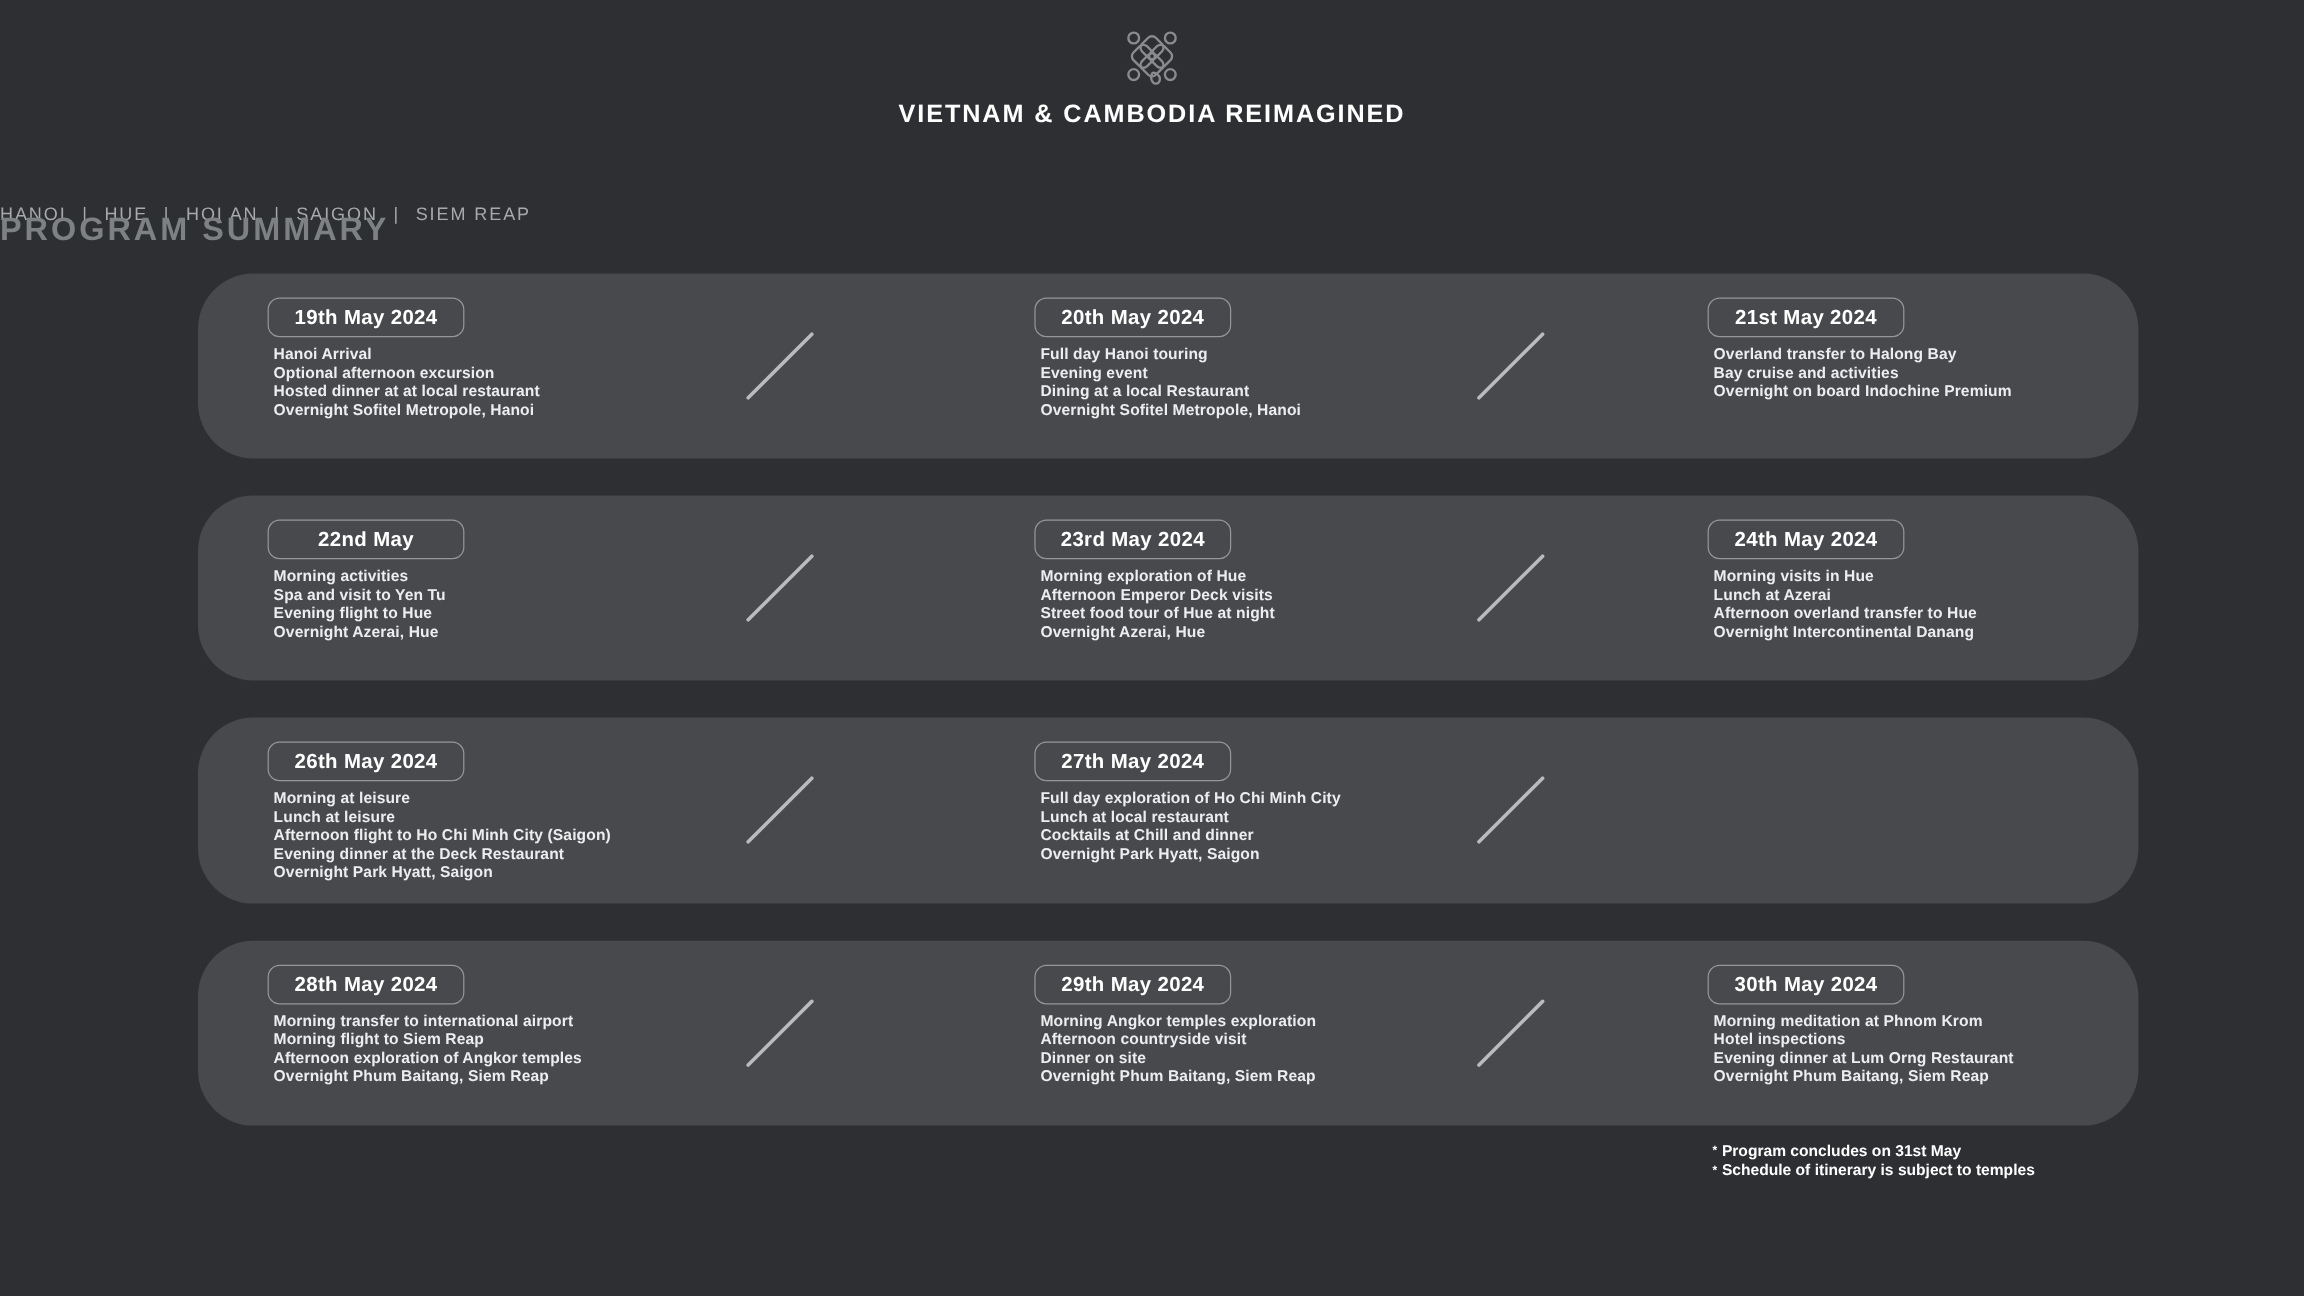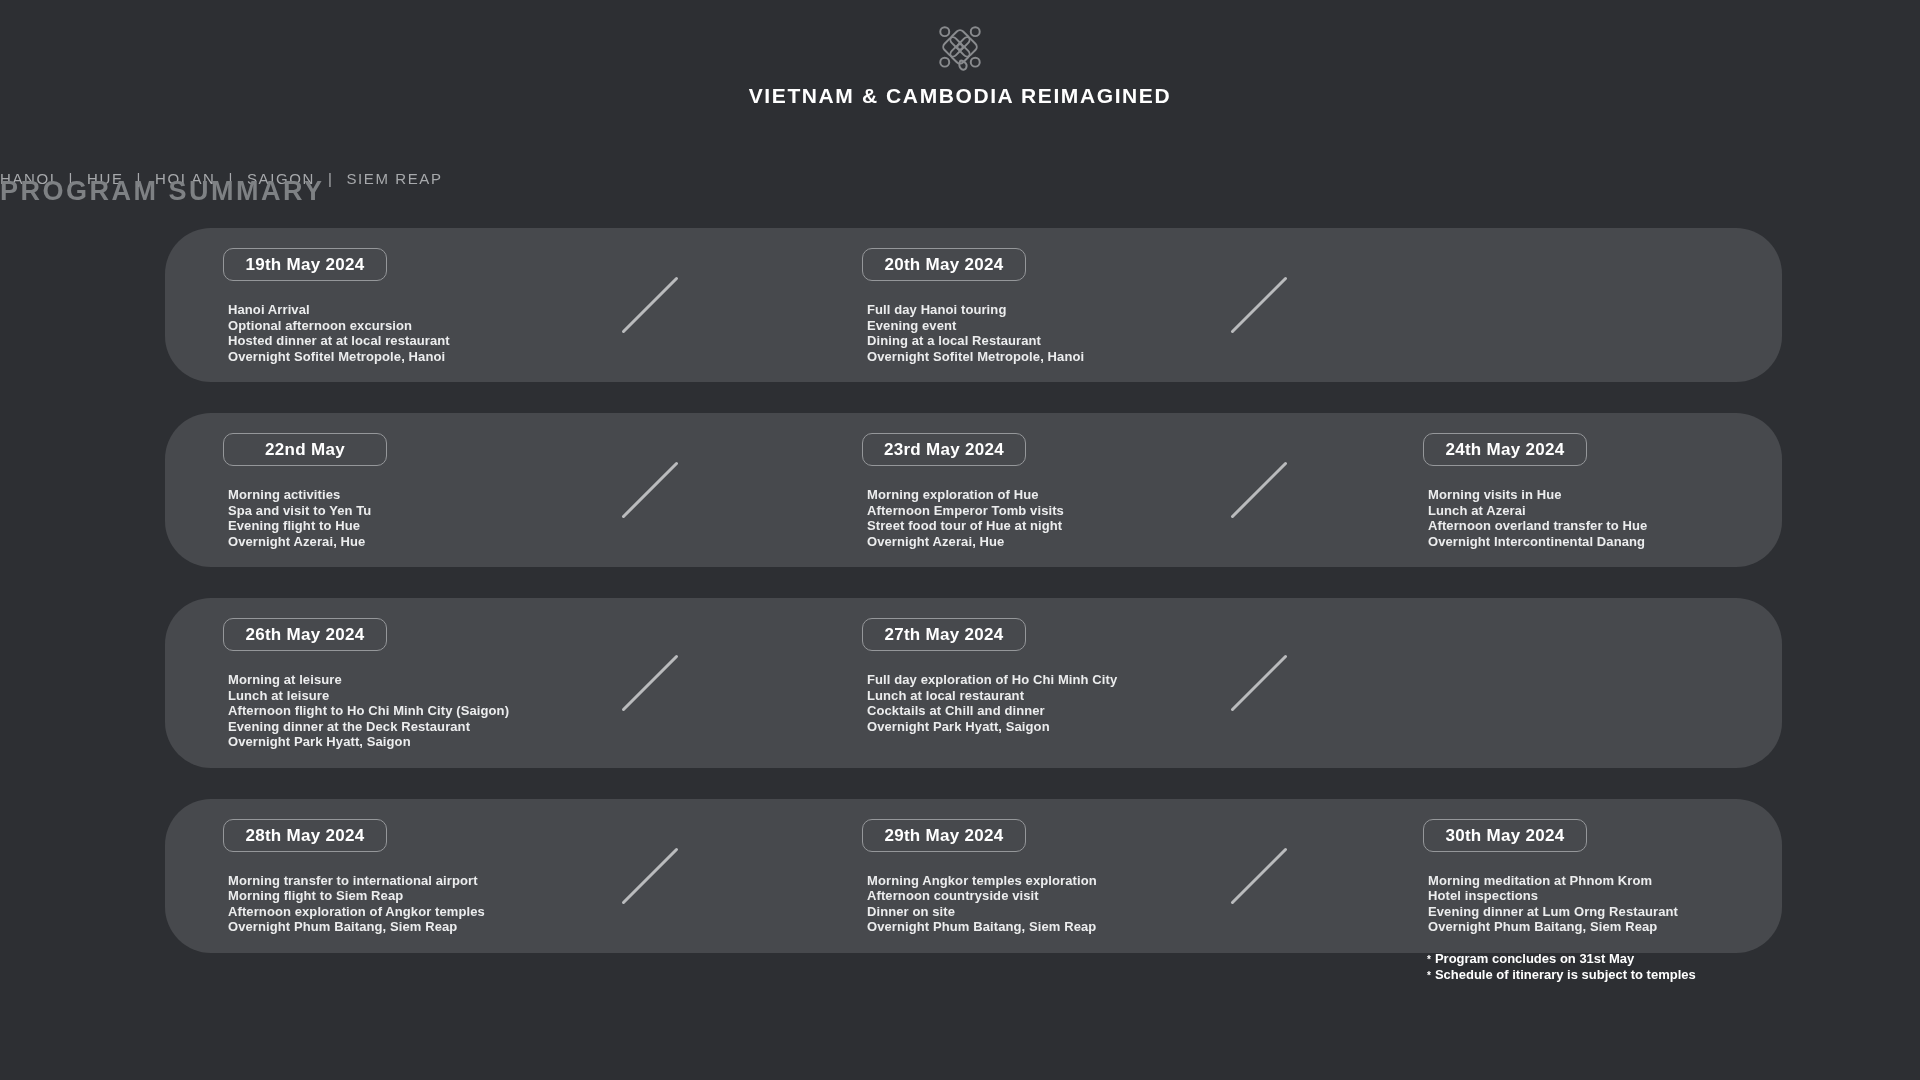--- a/index.html
+++ b/index.html
@@ -61,21 +61,21 @@
   .date-badge{
     width:164px;height:33px;line-height:31px;
     border:1.5px solid var(--badge-border);
     border-radius:10px;
     text-align:center;
     color:var(--text-primary);
     font-size:17px;font-weight:700;letter-spacing:.3px;
     flex:0 0 auto;
   }
   .day-items{
-    list-style:none;margin-top:21px;padding-left:5px;
+    list-style:none;margin-top:6px;padding-left:5px;
   }
   .day-items li{
     color:var(--text-items);
     font-size:13px;font-weight:700;line-height:15.5px;
     letter-spacing:.1px;
   }
   .slash{
     position:absolute;top:50%;
     width:78px;height:3px;border-radius:2px;
     background:var(--slash);
@@ -138,38 +138,46 @@
       </div>
       <div class="day-block">
         <div class="date-badge">20th May 2024</div>
         <ul class="day-items">
           <li>Full day Hanoi touring</li>
           <li>Evening event</li>
           <li>Dining at a local Restaurant</li>
           <li>Overnight Sofitel Metropole, Hanoi</li>
         </ul>
       </div>
+      <div class="day-block">
+        <div class="date-badge">21st May 2024</div>
+        <ul class="day-items">
+          <li>Overland transfer to Halong Bay</li>
+          <li>Bay cruise and activities</li>
+          <li>Overnight on board Indochine Premium</li>
+        </ul>
+      </div>
     </section>
     <section class="card">
       <div class="slash s1"></div>
       <div class="slash s2"></div>
       <div class="day-block">
         <div class="date-badge">22nd May</div>
         <ul class="day-items">
           <li>Morning activities</li>
           <li>Spa and visit to Yen Tu</li>
           <li>Evening flight to Hue</li>
           <li>Overnight Azerai, Hue</li>
         </ul>
       </div>
       <div class="day-block">
         <div class="date-badge">23rd May 2024</div>
         <ul class="day-items">
           <li>Morning exploration of Hue</li>
-          <li>Afternoon Emperor Tomb visits</li>
+          <li>Afternoon Emperor Deck visits</li>
           <li>Street food tour of Hue at night</li>
           <li>Overnight Azerai, Hue</li>
         </ul>
       </div>
       <div class="day-block">
         <div class="date-badge">24th May 2024</div>
         <ul class="day-items">
           <li>Morning visits in Hue</li>
           <li>Lunch at Azerai</li>
           <li>Afternoon overland transfer to Hue</li>

